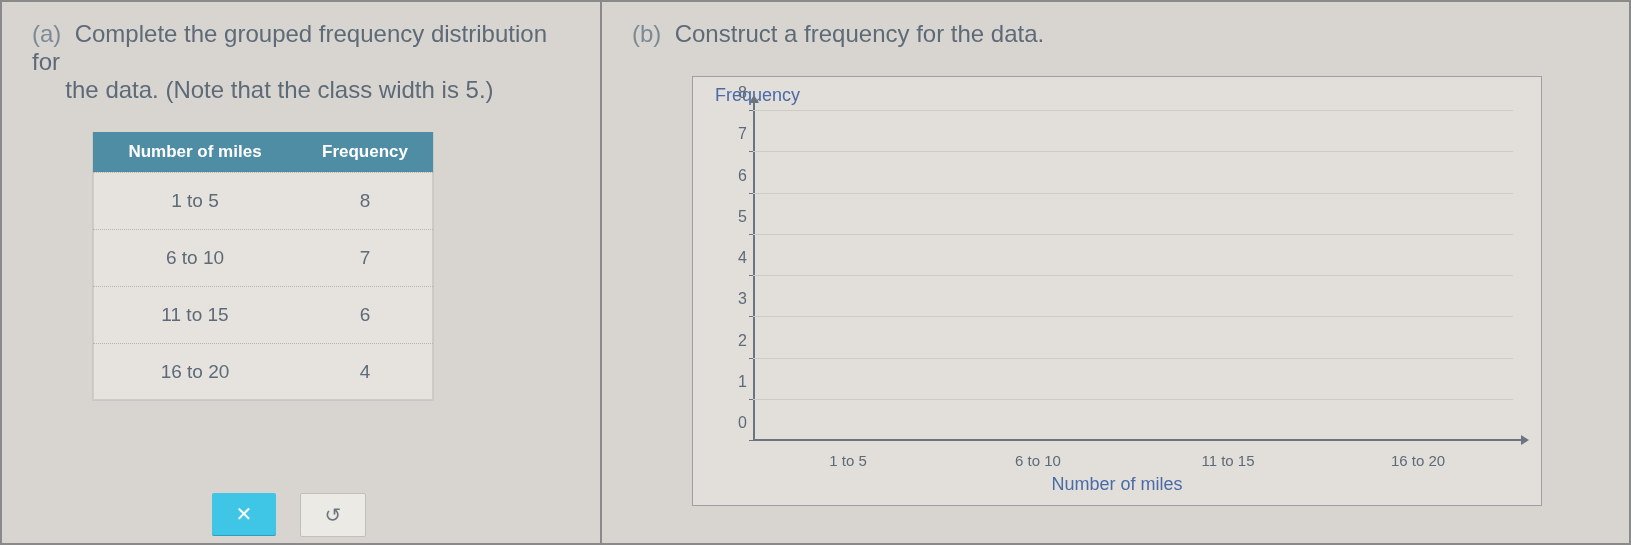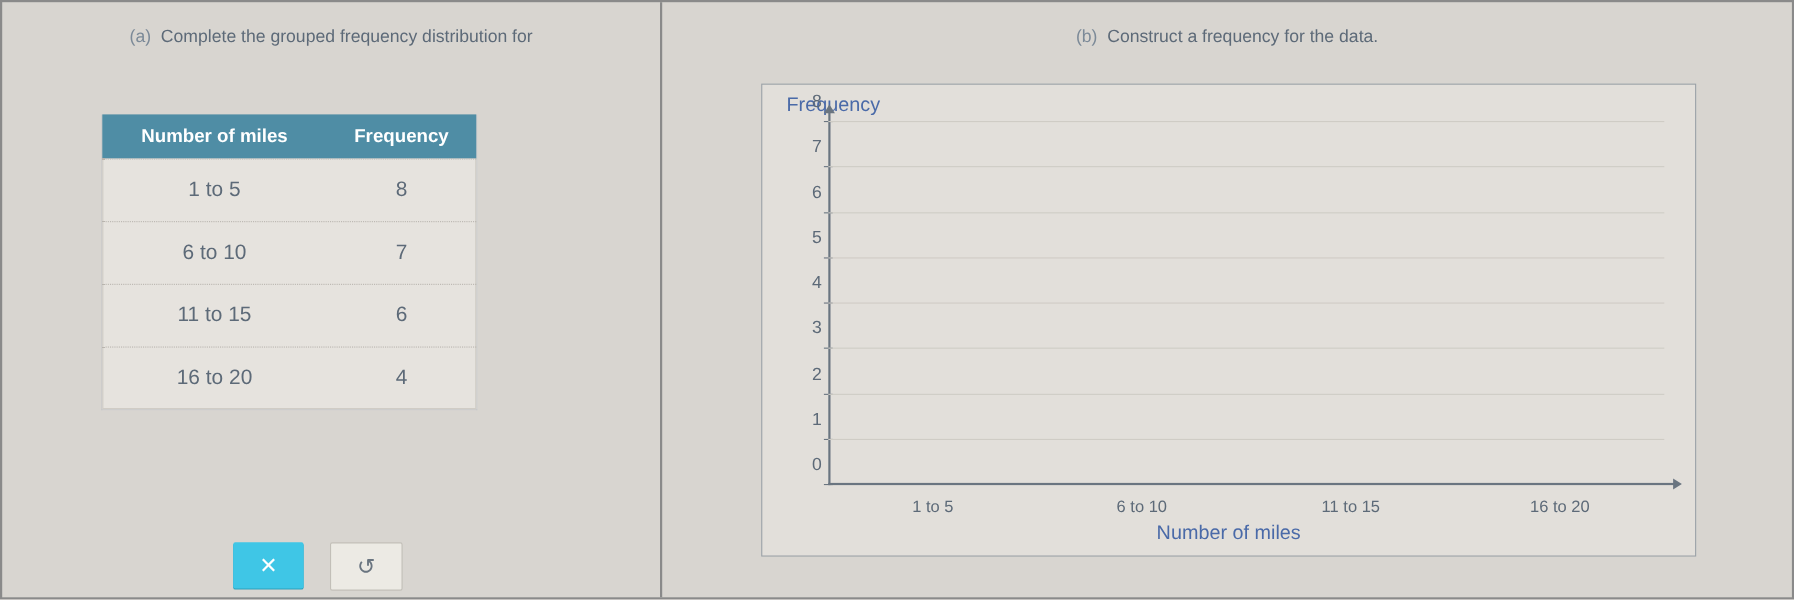--- a/index.html
+++ b/index.html
@@ -26,25 +26,24 @@
   .col-a {
     width: 600px;
     border-right: 2px solid #8a8a8a;
     position: relative;
   }
   .col-b {
     flex: 1;
     position: relative;
   }
   .prompt {
-    font-size: 16px;
+    font-size: 24px;
     line-height: 28px;
     color: #5d6a78;
     margin-bottom: 28px;
-    text-align: center;
   }
   .part-label {
     color: #7c8a98;
   }
   
   .freq-table {
     margin-left: 60px;
     width: 340px;
     border: 1px solid #c8c8c8;
     border-top: none;
@@ -197,21 +196,21 @@
 </style>
 </head>
 <body>
 
 <div class="page">
 
   <div class="col col-a">
     <div class="prompt">
       <span class="part-label">(a)</span>
       &nbsp;<span>Complete the grouped frequency distribution for</span><br>
-      &nbsp;&nbsp;&nbsp;&nbsp;&nbsp;
+      &nbsp;&nbsp;&nbsp;&nbsp;&nbsp;<span>the data. (Note that the class width is 5.)</span>
     </div>
 
     <div class="freq-table">
       <div class="thead">
         <div class="th-miles">Number of miles</div>
         <div class="th-freq">Frequency</div>
       </div>
       <div class="trow">
         <div class="td-miles">1 to 5</div>
         <div class="td-freq">8</div>

